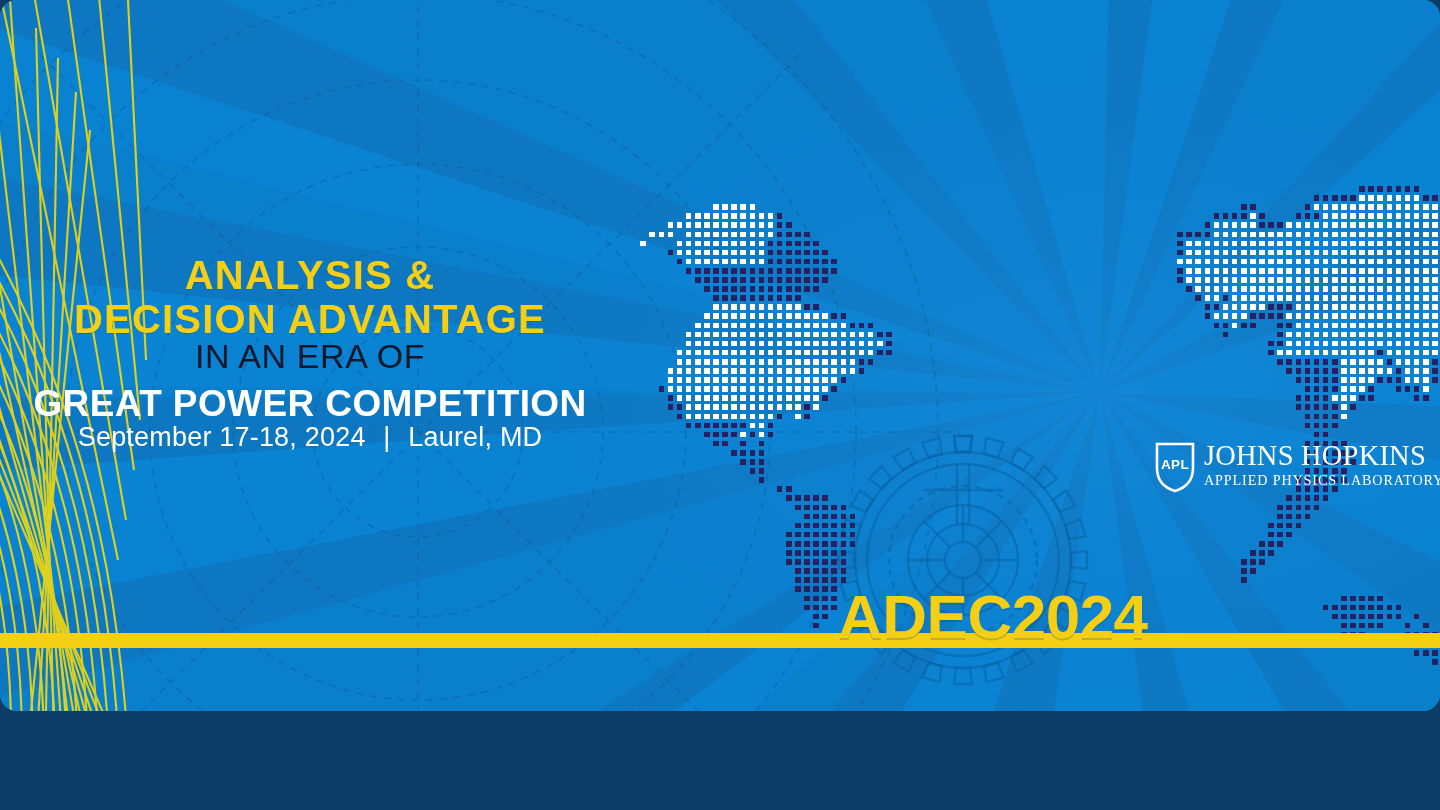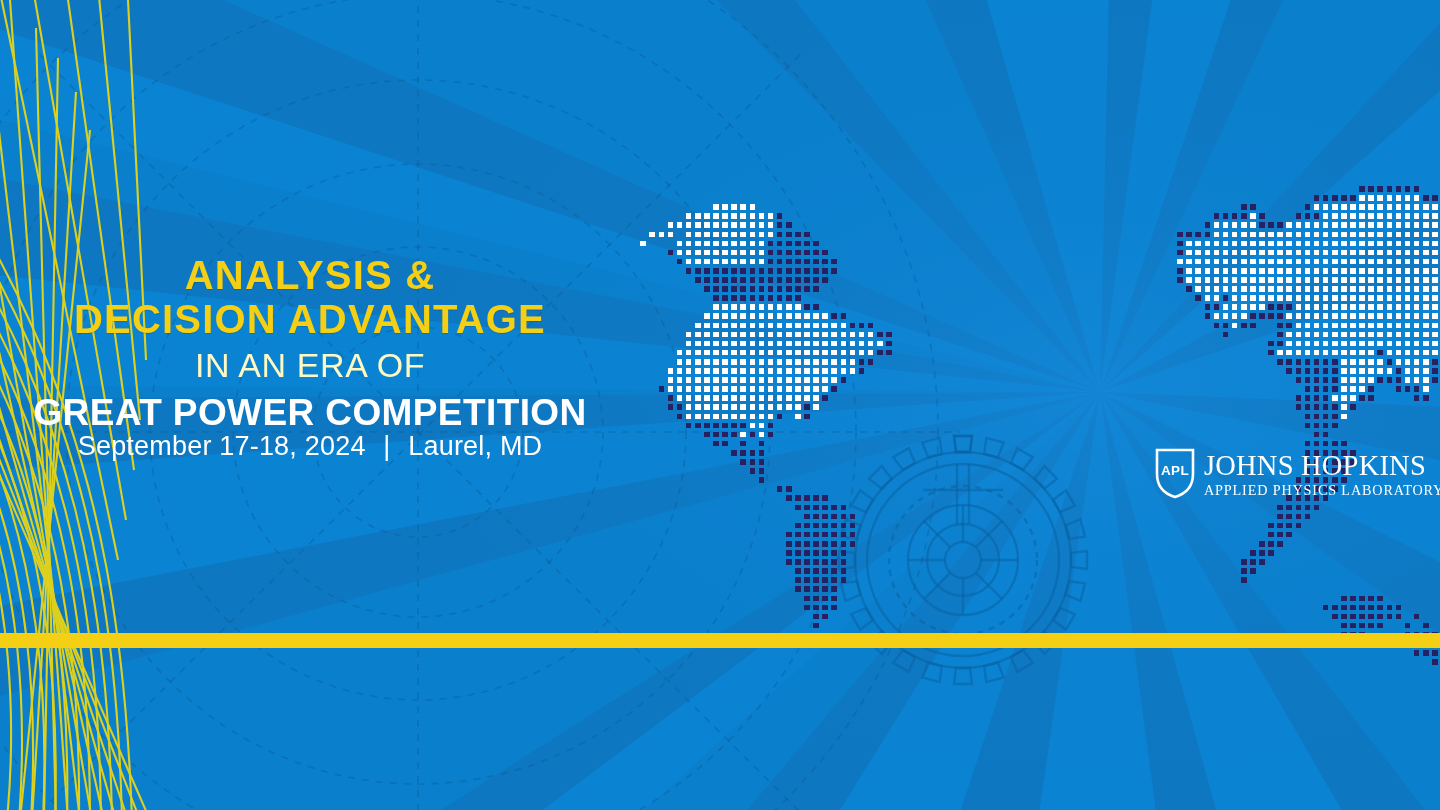--- a/index.html
+++ b/index.html
@@ -1,23 +1,24 @@
 <!DOCTYPE html>
 <html><head>
 <meta charset="utf-8">
 <title>ADEC2024</title>
 <style>
   html,body{margin:0;padding:0;background:#0b3d66;}
   *{box-sizing:border-box;}
   .stage{
     position:relative;
-    width:1440px;height:810px;
+    width:1440px;height:711px;
     overflow:hidden;
     background:#0a7fcc;
     font-family:"Liberation Sans","DejaVu Sans",sans-serif;
+    border-radius:17px;
   }
   .layer{position:absolute;inset:0;}
   .layer svg{display:block;width:1440px;height:810px;}
 
   
   .textblock{
     position:absolute;
     left:0; top:255px;
     width:620px;
     text-align:center;
@@ -31,24 +32,23 @@
     color:#f5cf13;
     font-weight:bold;
     font-size:40px;
     font-stretch:condensed;
     letter-spacing:1.2px;
     text-shadow:0 1px 0 rgba(0,40,80,.18);
   }
   .t-l1{font-size:40px;}
   .t-l2{font-size:40px;margin-top:4px;}
   .t-white-light{
-    color:#fef9c3;
+    color:#0f172a;
     font-weight:500;
     font-size:34px;
-    margin-top:9px;
     letter-spacing:0.6px;
   }
   .t-white-bold{
     color:#ffffff;
     font-weight:bold;
     font-size:37px;
     margin-top:12px;
     letter-spacing:0.4px;
   }
   .t-date{
@@ -74,21 +74,21 @@
     letter-spacing:-0.5px;
     line-height:1;
     text-shadow:0 2px 0 rgba(8,60,110,.22);
   }
 
   
   .logo{
     position:absolute;
     left:1155px; top:441px;
     width:270px; height:58px;
-    display:flex; align-items:flex-end; gap:9px;
+    display:flex; align-items:flex-start; gap:9px;
     color:#ffffff;
   }
   .logo .shield{width:40px;height:52px;flex:0 0 auto;}
   .logo .words{display:flex;flex-direction:column;justify-content:center;}
   .logo .jh{
     font-family:"Liberation Serif","DejaVu Serif",serif;
     font-size:28.5px;
     line-height:1.02;
     letter-spacing:0.2px;
     white-space:nowrap;
@@ -1644,20 +1644,21 @@
     <div class="t-line t-yellow t-l2">DECISION ADVANTAGE</div>
     <div class="t-line t-white-light">IN AN ERA OF</div>
     <div class="t-line t-white-bold">GREAT POWER COMPETITION</div>
     <div class="t-date">
       <span>September 17-18, 2024</span>
       <span class="sep">|</span>
       <span>Laurel, MD</span>
     </div>
   </div>
 
+  <div class="wordmark">ADEC2024</div>
 
   <div class="logo">
     <span class="shield">
       <svg viewBox="0 0 40 52" xmlns="http://www.w3.org/2000/svg">
         <path d="M2 3 H38 V27 C38 40 30 47 20 50 C10 47 2 40 2 27 Z" fill="none" stroke="#ffffff" stroke-width="2.6"></path>
         <text x="20" y="28" text-anchor="middle" font-family="Liberation Sans, sans-serif" font-size="13.5" font-weight="bold" fill="#ffffff" letter-spacing="0.3">APL</text>
       </svg>
     </span>
     <span class="words">
       <span class="jh">JOHNS HOPKINS</span>

